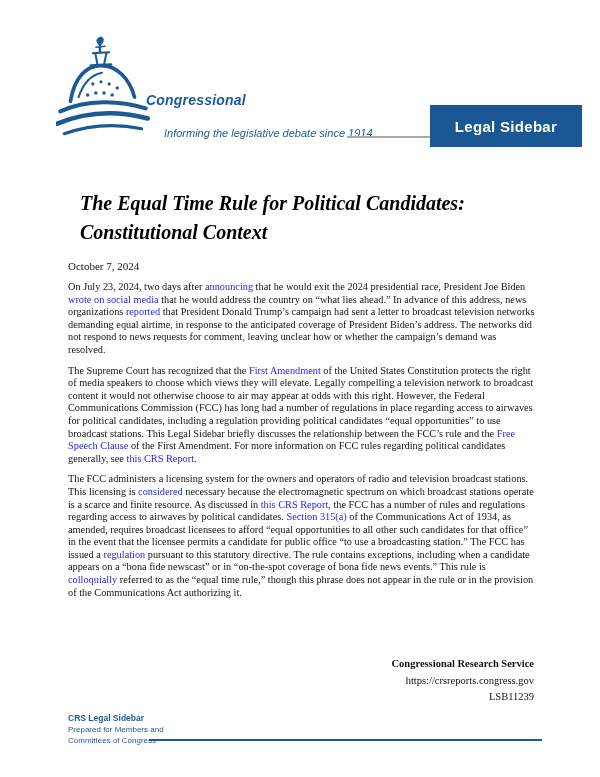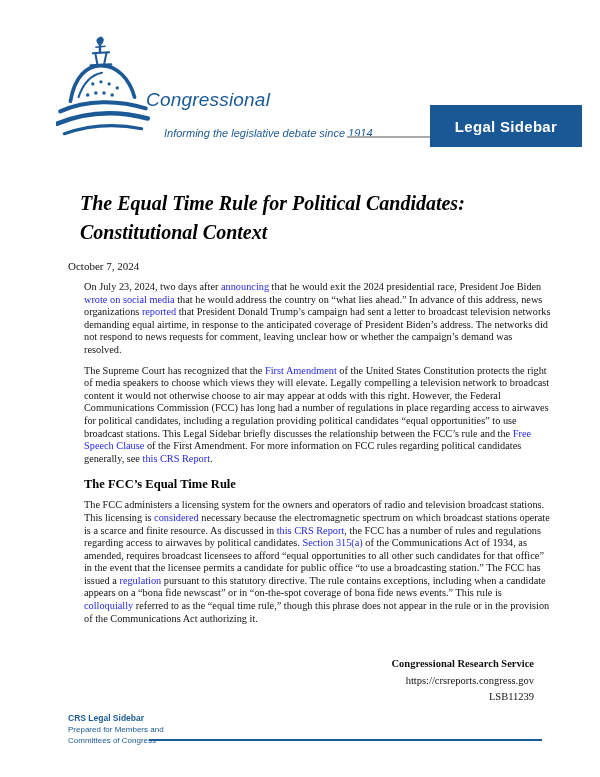--- a/index.html
+++ b/index.html
@@ -10,40 +10,40 @@
   }
   html,body{margin:0;padding:0;background:#ffffff;}
   .page{
     position:relative;width:600px;height:777px;background:#fff;
     font-family:"Liberation Serif",serif;color:#121212;overflow:hidden;
   }
   
   .dome{position:absolute;left:56px;top:34px;width:94px;height:112px;}
   .wordmark{
     position:absolute;left:146px;top:92px;color:var(--brand-blue);
-    font-family:"Liberation Sans",sans-serif;font-weight:normal;font-style:italic;
-    font-size:19px;line-height:16px;letter-spacing:.2px;white-space:nowrap;
+    font-family:"Liberation Sans",sans-serif;font-weight:bold;font-style:italic;
+    font-size:14px;line-height:16px;letter-spacing:.2px;white-space:nowrap;
   }
   .tagline{
     position:absolute;left:164px;top:127px;color:var(--brand-blue);
     font-family:"Liberation Sans",sans-serif;font-size:11px;white-space:nowrap;font-style:italic;
   }
   .header-rule{position:absolute;left:347px;top:136px;width:193px;height:2px;background:var(--rule-gray);}
   .badge{
     position:absolute;left:430px;top:105px;width:152px;height:42px;background:var(--badge-bg);
     color:#fff;font-family:"Liberation Sans",sans-serif;font-weight:bold;font-size:15px;
     display:flex;align-items:center;justify-content:center;letter-spacing:.3px;
   }
   
   .title{
     position:absolute;left:68px;top:177px;width:500px;color:#000;
     font-weight:bold;font-size:20px;line-height:29px;
   }
   .date{position:absolute;left:68px;top:260px;font-size:11px;text-align:right;}
-  .content{position:absolute;left:84px;top:281px;width:468px;font-size:10.3px;line-height:12.6px;}
+  .content{position:absolute;left:68px;top:281px;width:468px;font-size:10.3px;line-height:12.6px;}
   .content p{margin:0 0 8px 0;}
   .content h2{font-size:12.5px;line-height:15px;margin:12px 0 7px 0;font-weight:bold;color:#000;}
   .doc-link{color:var(--link-blue);text-decoration:none;cursor:pointer;}
   
   .footer-right{position:absolute;right:66px;top:656px;text-align:right;font-size:10.5px;line-height:16.5px;}
   .footer-right .org{font-weight:bold;}
   .bottom-left{
     position:absolute;left:68px;top:713px;color:var(--brand-blue);
     font-family:"Liberation Sans",sans-serif;font-size:8px;line-height:11px;
   }
@@ -89,21 +89,20 @@
 
   <h1 class="title" style="margin:12px;font-style:italic;">
     <span>The Equal Time Rule for Political Candidates:</span><br>
     <span>Constitutional Context</span>
   </h1>
   <div class="date">October 7, 2024</div>
 
   <div class="content">
       <p><span>On July 23, 2024, two days after </span><a class="doc-link" href="#">announcing</a><span> that he would exit the 2024 presidential race, President Joe Biden </span><a class="doc-link" href="#">wrote on social media</a><span> that he would address the country on “what lies ahead.” In advance of this address, news organizations </span><a class="doc-link" href="#">reported</a><span> that President Donald Trump’s campaign had sent a letter to broadcast television networks demanding equal airtime, in response to the anticipated coverage of President Biden’s address. The networks did not respond to news requests for comment, leaving unclear how or whether the campaign’s demand was resolved.</span></p>
       <p><span>The Supreme Court has recognized that the </span><a class="doc-link" href="#">First Amendment</a><span> of the United States Constitution protects the right of media speakers to choose which views they will elevate. Legally compelling a television network to broadcast content it would not otherwise choose to air may appear at odds with this right. However, the Federal Communications Commission (FCC) has long had a number of regulations in place regarding access to airwaves for political candidates, including a regulation providing political candidates “equal opportunities” to use broadcast stations. This Legal Sidebar briefly discusses the relationship between the FCC’s rule and the </span><a class="doc-link" href="#">Free Speech Clause</a><span> of the First Amendment. For more information on FCC rules regarding political candidates generally, see </span><a class="doc-link" href="#">this CRS Report</a><span>.</span></p>
-      <h2>The FCC’s Equal Time Rule</h2>
       <p><span>The FCC administers a licensing system for the owners and operators of radio and television broadcast stations. This licensing is </span><a class="doc-link" href="#">considered</a><span> necessary because the electromagnetic spectrum on which broadcast stations operate is a scarce and finite resource. As discussed in </span><a class="doc-link" href="#">this CRS Report</a><span>, the FCC has a number of rules and regulations regarding access to airwaves by political candidates. </span><a class="doc-link" href="#">Section 315(a)</a><span> of the Communications Act of 1934, as amended, requires broadcast licensees to afford “equal opportunities to all other such candidates for that office” in the event that the licensee permits a candidate for public office “to use a broadcasting station.” The FCC has issued a </span><a class="doc-link" href="#">regulation</a><span> pursuant to this statutory directive. The rule contains exceptions, including when a candidate appears on a “bona fide newscast” or in “on-the-spot coverage of bona fide news events.” This rule is </span><a class="doc-link" href="#">colloquially</a><span> referred to as the “equal time rule,” though this phrase does not appear in the rule or in the provision of the Communications Act authorizing it.</span></p>
     </div>
 
   <div class="footer-right">
     <div class="org">Congressional Research Service</div>
     <div>https://crsreports.congress.gov</div>
     <div>LSB11239</div>
   </div>
 
   <div class="bottom-left">

